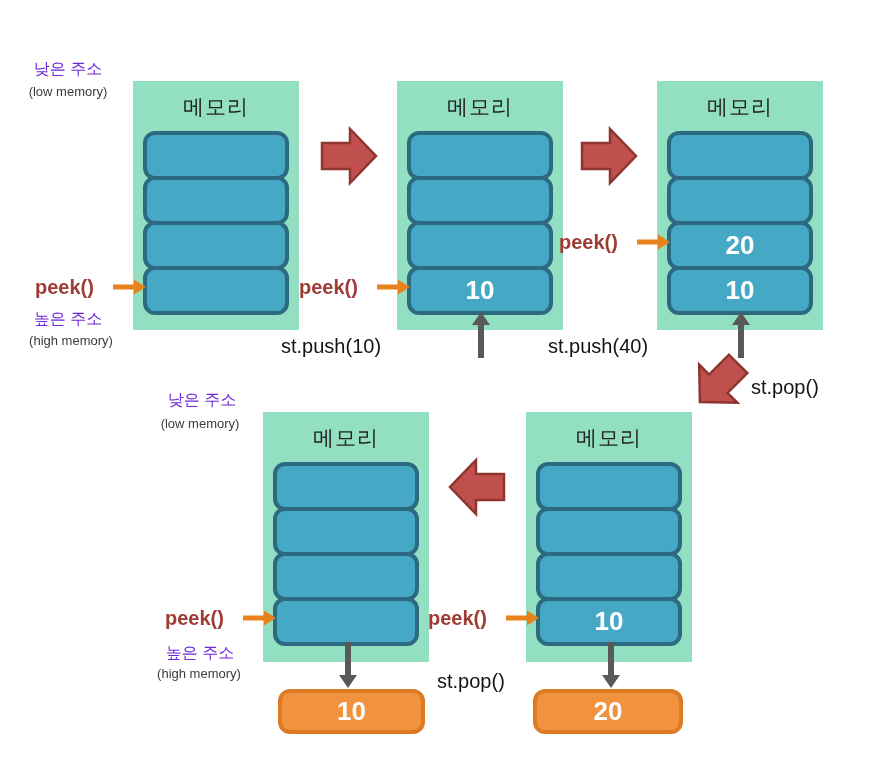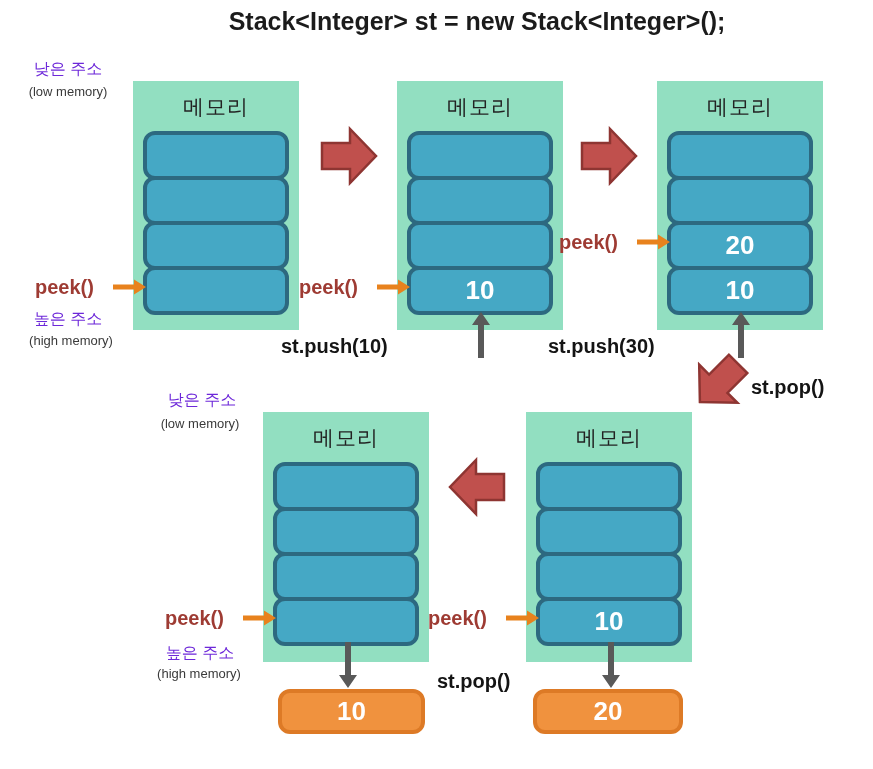--- a/index.html
+++ b/index.html
@@ -27,42 +27,41 @@
     font-size:26px;font-weight:bold;color:#fff;
   }
   .slot + .slot{margin-top:-4px;}
   .peek{
     display:flex;align-items:center;gap:19px;height:24px;
   }
   .peek-label{
     font-size:20px;font-weight:bold;color:#9E3B33;white-space:nowrap;
   }
   .op-label{
-    font-size:20px;font-weight:bold;color:#141414;white-space:nowrap;
+    font-size:20px;font-weight:normal;color:#141414;white-space:nowrap;
   }
   .side-ko{
     font-size:16px;color:#6d28d9;text-align:center;white-space:nowrap;
   }
   .side-en{
     font-size:13px;color:#3a3a3a;text-align:center;white-space:nowrap;
   }
   .result-box{
     height:37px;background:#F0923E;border:4px solid #DD7A26;border-radius:12px;
     text-align:center;line-height:36px;font-size:26px;font-weight:bold;color:#fff;
   }
   svg{display:block;}
   .flip{transform:scaleX(-1);}
   .rot135{transform:rotate(135deg);}
 </style>
 </head>
 <body>
 
 <div id="canvas">
 
-  <div class="abs title">Stack&lt;Integer&gt; st = new Stack&lt;Integer&gt;();</div>
 
   <div class="abs block" style="left:133px;top:81px;">
     <div class="mem-title">메모리</div>
     <div class="slot"></div>
     <div class="slot"></div>
     <div class="slot"></div>
     <div class="slot"></div>
   </div>
 
   <div class="abs side-ko" style="left:12px;top:59px;width:112px;">낮은 주소</div>
@@ -113,21 +112,21 @@
     <div class="slot">10</div>
   </div>
 
   <div class="abs peek" style="left:559px;top:230px;">
     <span class="peek-label">peek()</span>
     <svg width="34" height="16">
         <polygon points="0,5.5 21,5.5 21,0.5 33,8 21,15.5 21,10.5 0,10.5" fill="#E8821D"></polygon>
       </svg>
   </div>
 
-  <div class="abs op-label" style="left:548px;top:335px;">st.push(30)</div>
+  <div class="abs op-label" style="left:548px;top:335px;">st.push(40)</div>
   <svg class="abs" style="left:731px;top:312px;" width="20" height="46">
     <polygon points="10,0 19,13 13,13 13,46 7,46 7,13 1,13" fill="#595959"></polygon>
   </svg>
 
   <svg class="abs rot135" style="left:690px;top:353px;" width="58" height="60" viewBox="0 0 58 60">
     <polygon points="2,17 30,17 30,3 56,30 30,57 30,43 2,43" fill="#C0504D" stroke="#8E3532" stroke-width="2.5"></polygon>
   </svg>
   <div class="abs op-label" style="left:751px;top:376px;">st.pop()</div>
 
   <div class="abs block tall" style="left:263px;top:412px;">

